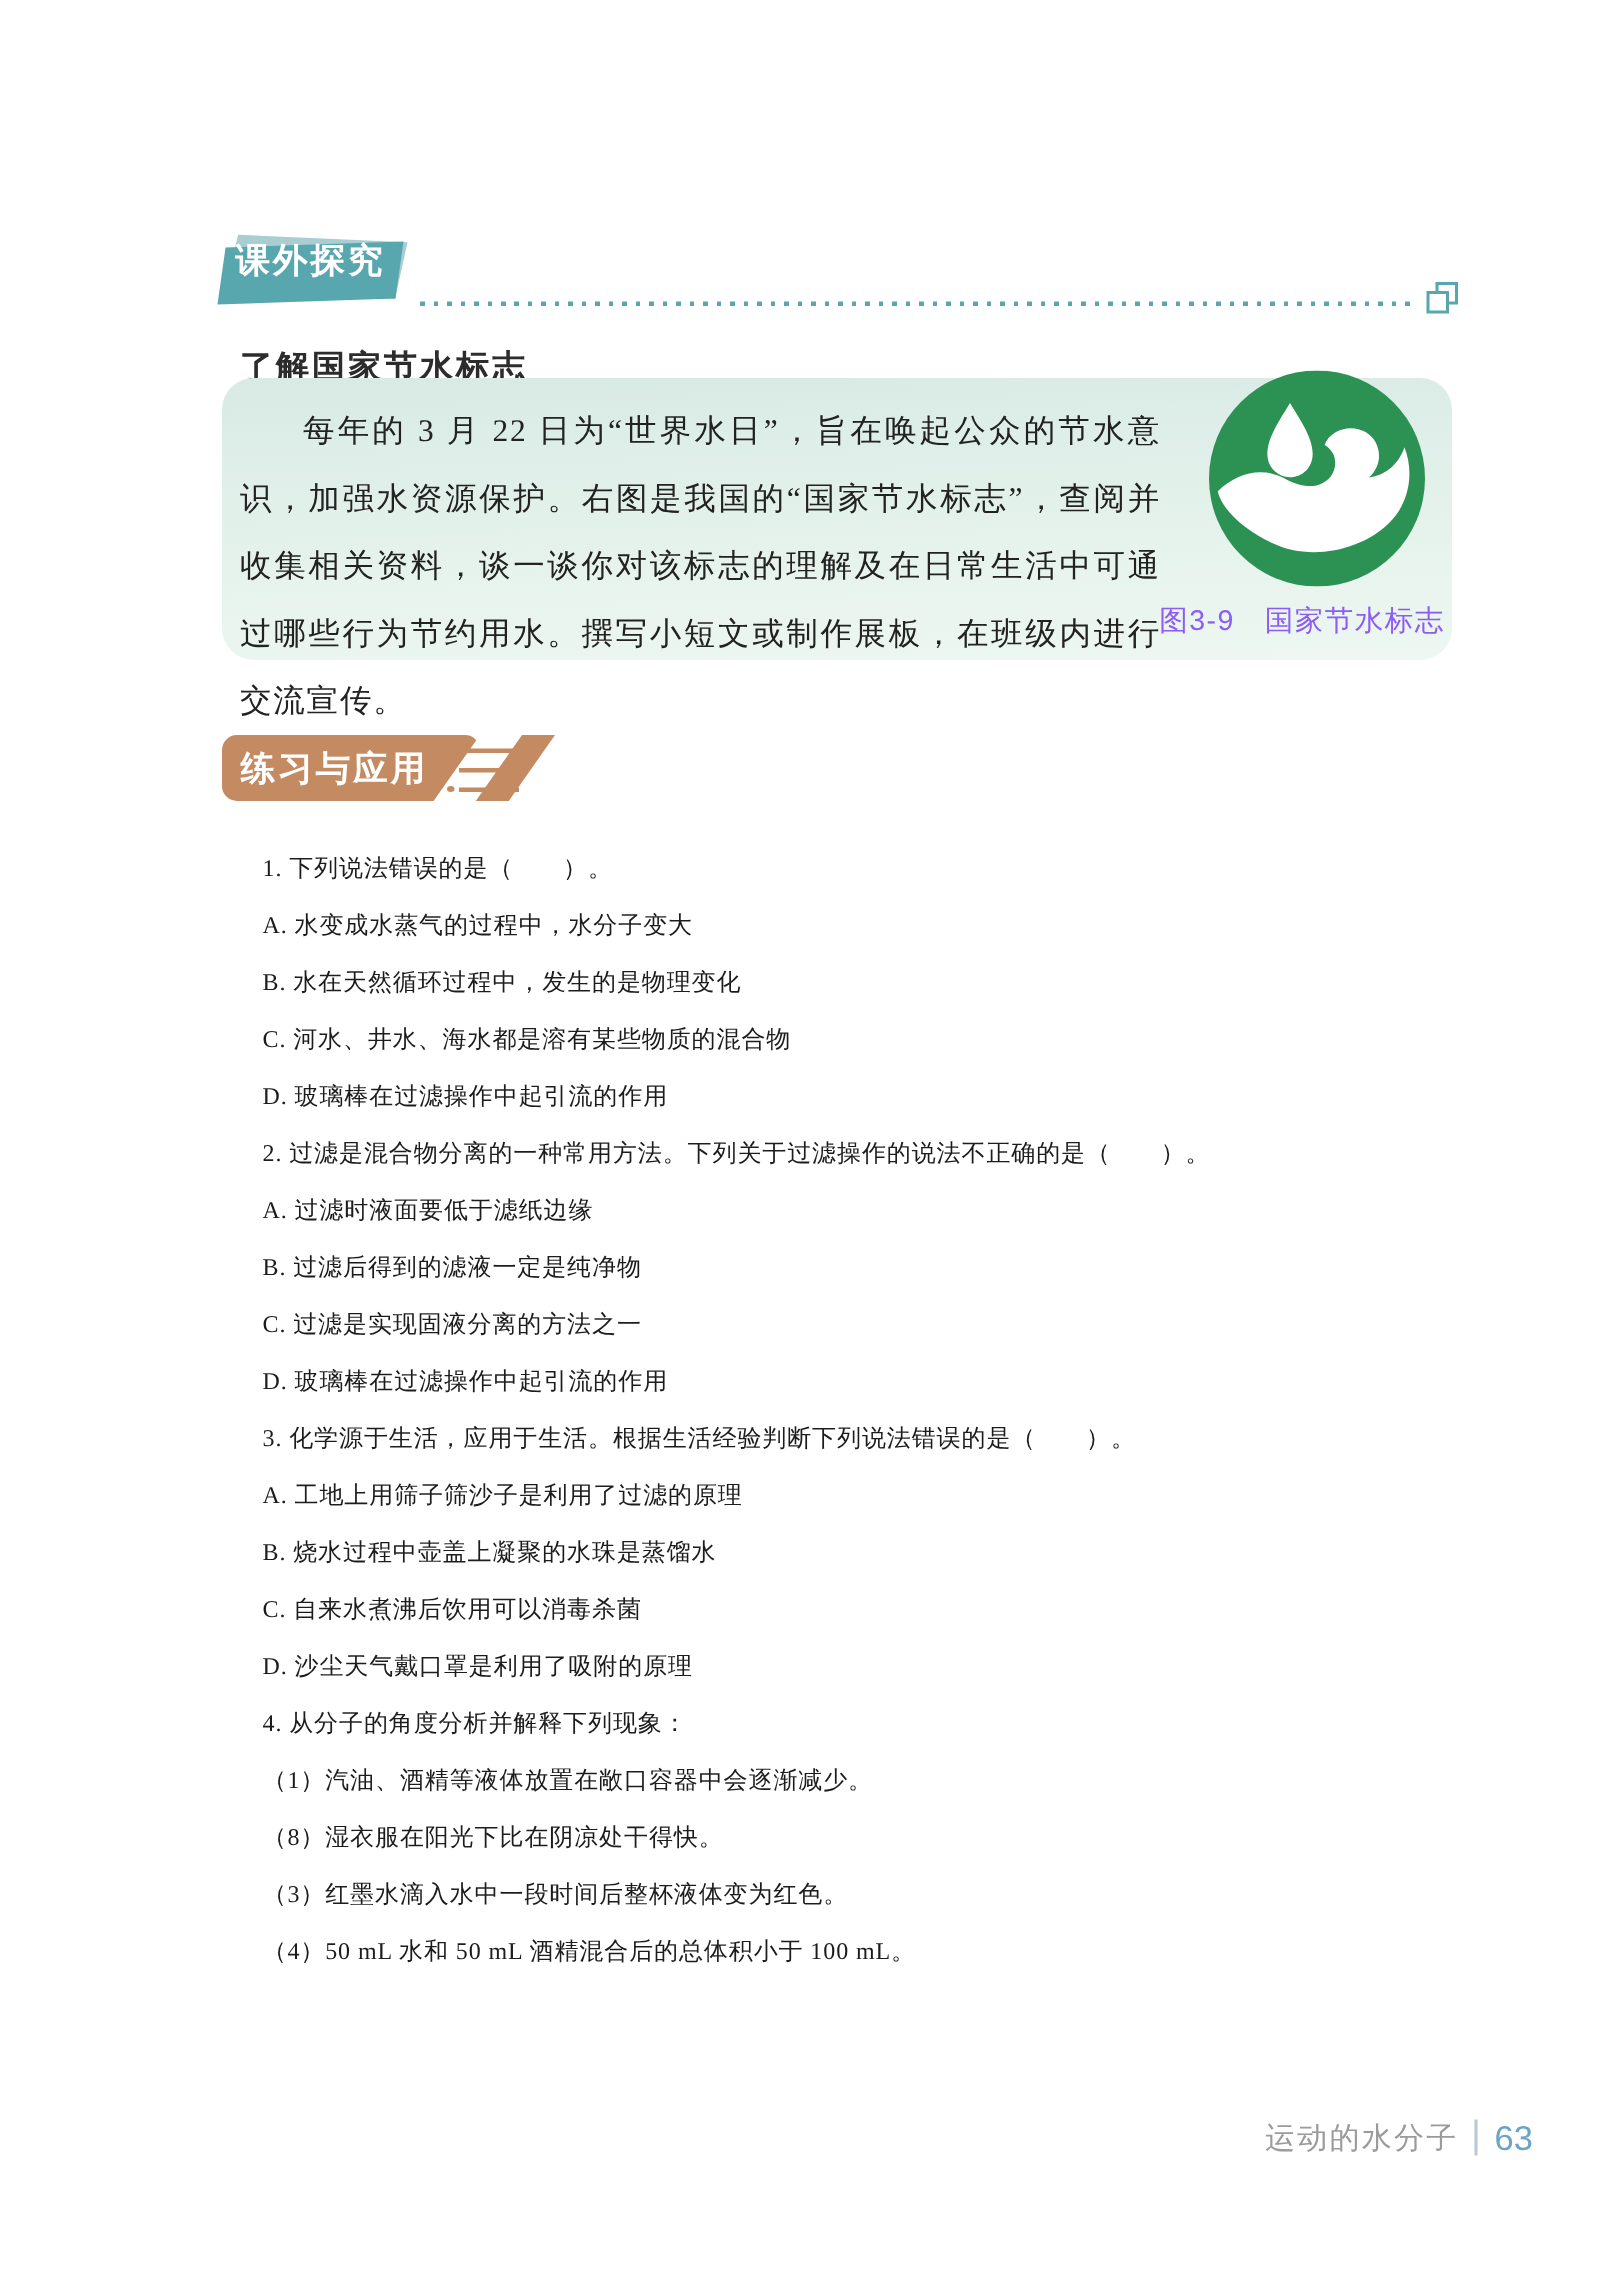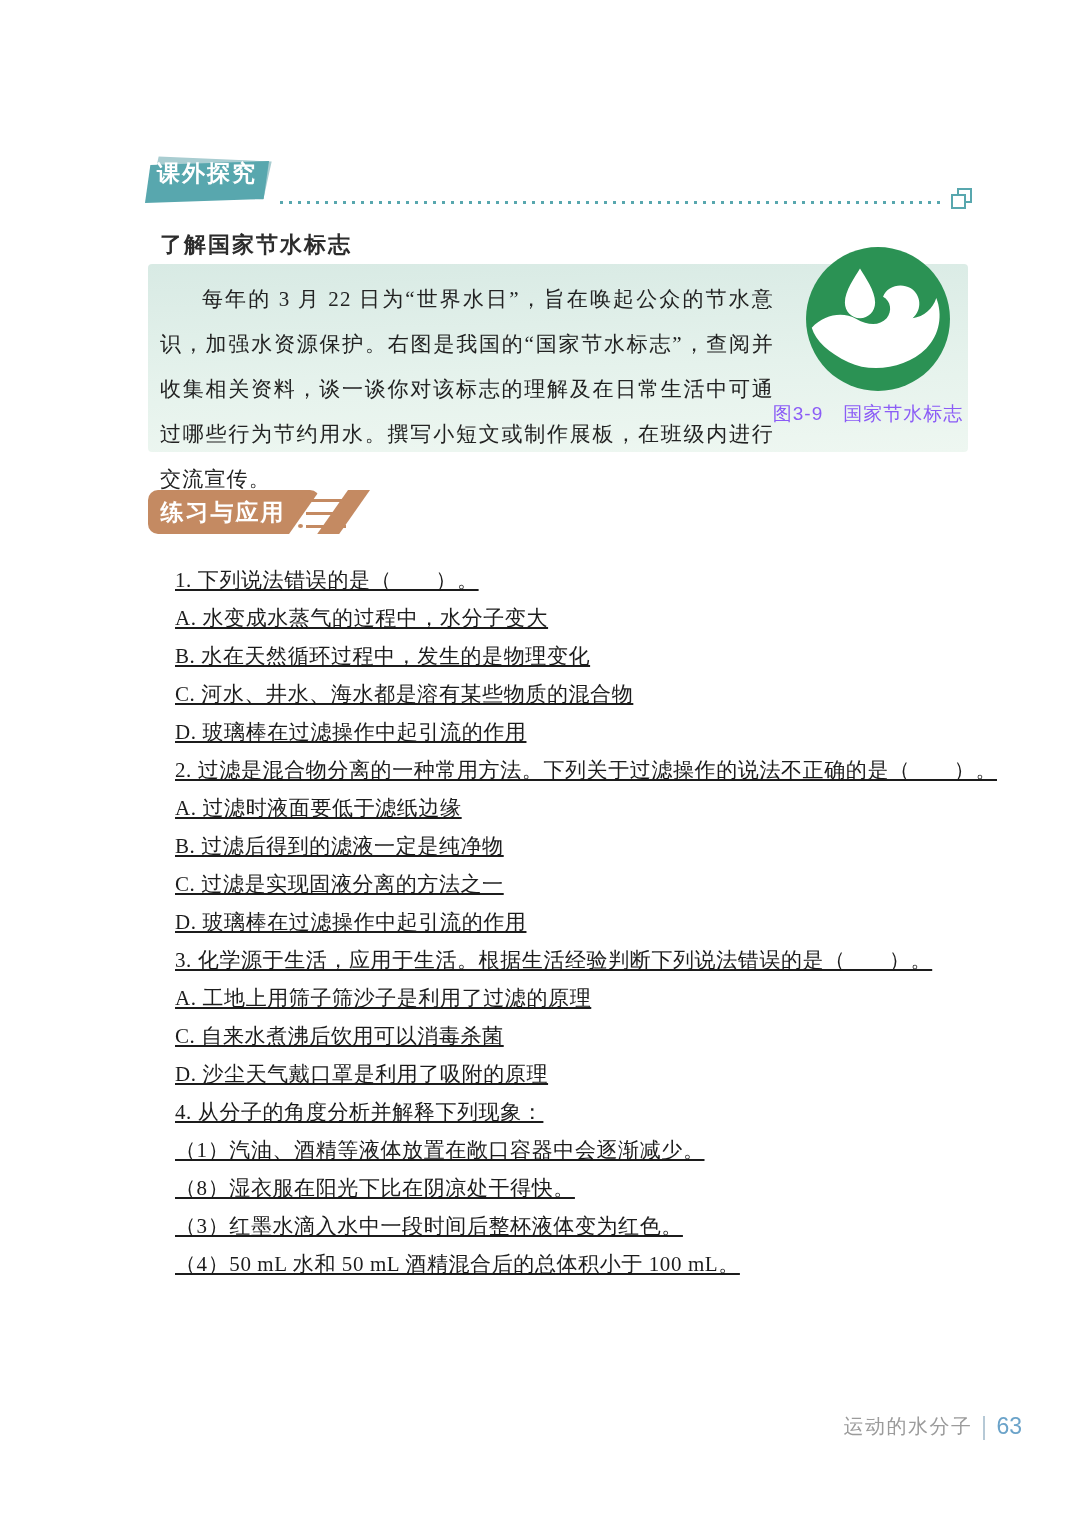--- a/index.html
+++ b/index.html
@@ -23,22 +23,22 @@
   .copy-icon{position:absolute;left:950px;top:188px;width:22px;height:22px;}
   .copy-icon .sq{position:absolute;width:11px;height:11px;background:#ffffff;
        border:2px solid #58a7ae;}
   .copy-icon .sq.back{right:0;top:0;}
   .copy-icon .sq.front{left:1px;bottom:1px;}
 
   
   .explore-title{position:absolute;left:160px;top:230px;width:612px;text-align:left;
        font-family:"Liberation Sans",sans-serif;font-weight:bold;font-size:22px;
        color:#2c2c2c;letter-spacing:2px;}
-  .explore-box{position:absolute;left:148px;top:264px;width:820px;height:188px;
-       border-radius:4px;
+  .explore-box{position:absolute;left:148px;top:252px;width:820px;height:188px;
+       border-radius:21px;
        background:linear-gradient(178deg,#d8eae4 0%,#e5f2ec 55%,#eef7f1 100%);}
   .explore-para{margin:13px 0 0 12px;width:614px;
        font-size:21px;line-height:45px;letter-spacing:1.2px;
        text-align:justify;text-indent:2em;color:#222222;}
 
   .water-logo{position:absolute;left:806px;top:247px;width:144px;height:144px;}
   .figure-caption{position:absolute;left:762px;top:401px;width:212px;text-align:center;
        font-family:"Liberation Sans",sans-serif;font-size:19px;color:#8b5cf6;
        letter-spacing:1px;}
 
@@ -54,26 +54,26 @@
   .ex-badge .lines{position:absolute;left:150px;top:8px;width:48px;height:30px;
        display:flex;flex-direction:column;justify-content:space-between;}
   .ex-badge .lines .row{display:flex;align-items:center;height:4px;}
   .ex-badge .lines .dot{width:5px;height:4px;border-radius:50%;background:#c48a62;}
   .ex-badge .lines .bar{flex:1;height:3px;background:#c48a62;margin-left:3px;}
   .ex-badge .stripe{position:absolute;left:200px;top:0;width:22px;height:44px;
        background:#c48a62;transform:skewX(-35deg);transform-origin:top left;}
 
   
   .questions{position:absolute;left:175px;top:561px;width:810px;}
-  .qline{height:38px;line-height:38px;font-size:21px;letter-spacing:0.6px;
-       white-space:nowrap;color:#1c1c1c;text-decoration:underline;}
+  .qline{height:38px;line-height:38px;font-size:16px;letter-spacing:0.6px;
+       white-space:nowrap;color:#1c1c1c;}
 
   
   .footer{position:absolute;right:58px;top:1410px;height:30px;
-       display:flex;align-items:flex-end;font-family:"Liberation Sans",sans-serif;}
+       display:flex;align-items:center;font-family:"Liberation Sans",sans-serif;}
   .footer .chapter{font-size:20px;color:#9b9b9b;letter-spacing:1.5px;}
   .footer .divider{width:2px;height:24px;background:#b6c9d6;margin:0 11px;}
   .footer .pagenum{font-size:23px;color:#6ba3c9;}
 </style>
 </head>
 <body>
 
 <div>
 
   <div class="explore-badge">
@@ -133,20 +133,21 @@
       <div class="qline">B. 水在天然循环过程中，发生的是物理变化</div>
       <div class="qline">C. 河水、井水、海水都是溶有某些物质的混合物</div>
       <div class="qline">D. 玻璃棒在过滤操作中起引流的作用</div>
       <div class="qline">2. 过滤是混合物分离的一种常用方法。下列关于过滤操作的说法不正确的是（　　）。</div>
       <div class="qline">A. 过滤时液面要低于滤纸边缘</div>
       <div class="qline">B. 过滤后得到的滤液一定是纯净物</div>
       <div class="qline">C. 过滤是实现固液分离的方法之一</div>
       <div class="qline">D. 玻璃棒在过滤操作中起引流的作用</div>
       <div class="qline">3. 化学源于生活，应用于生活。根据生活经验判断下列说法错误的是（　　）。</div>
       <div class="qline">A. 工地上用筛子筛沙子是利用了过滤的原理</div>
+      <div class="qline">B. 烧水过程中壶盖上凝聚的水珠是蒸馏水</div>
       <div class="qline">C. 自来水煮沸后饮用可以消毒杀菌</div>
       <div class="qline">D. 沙尘天气戴口罩是利用了吸附的原理</div>
       <div class="qline">4. 从分子的角度分析并解释下列现象：</div>
       <div class="qline">（1）汽油、酒精等液体放置在敞口容器中会逐渐减少。</div>
       <div class="qline">（8）湿衣服在阳光下比在阴凉处干得快。</div>
       <div class="qline">（3）红墨水滴入水中一段时间后整杯液体变为红色。</div>
       <div class="qline">（4）50 mL 水和 50 mL 酒精混合后的总体积小于 100 mL。</div>
     </div>
 
   <div class="footer">

